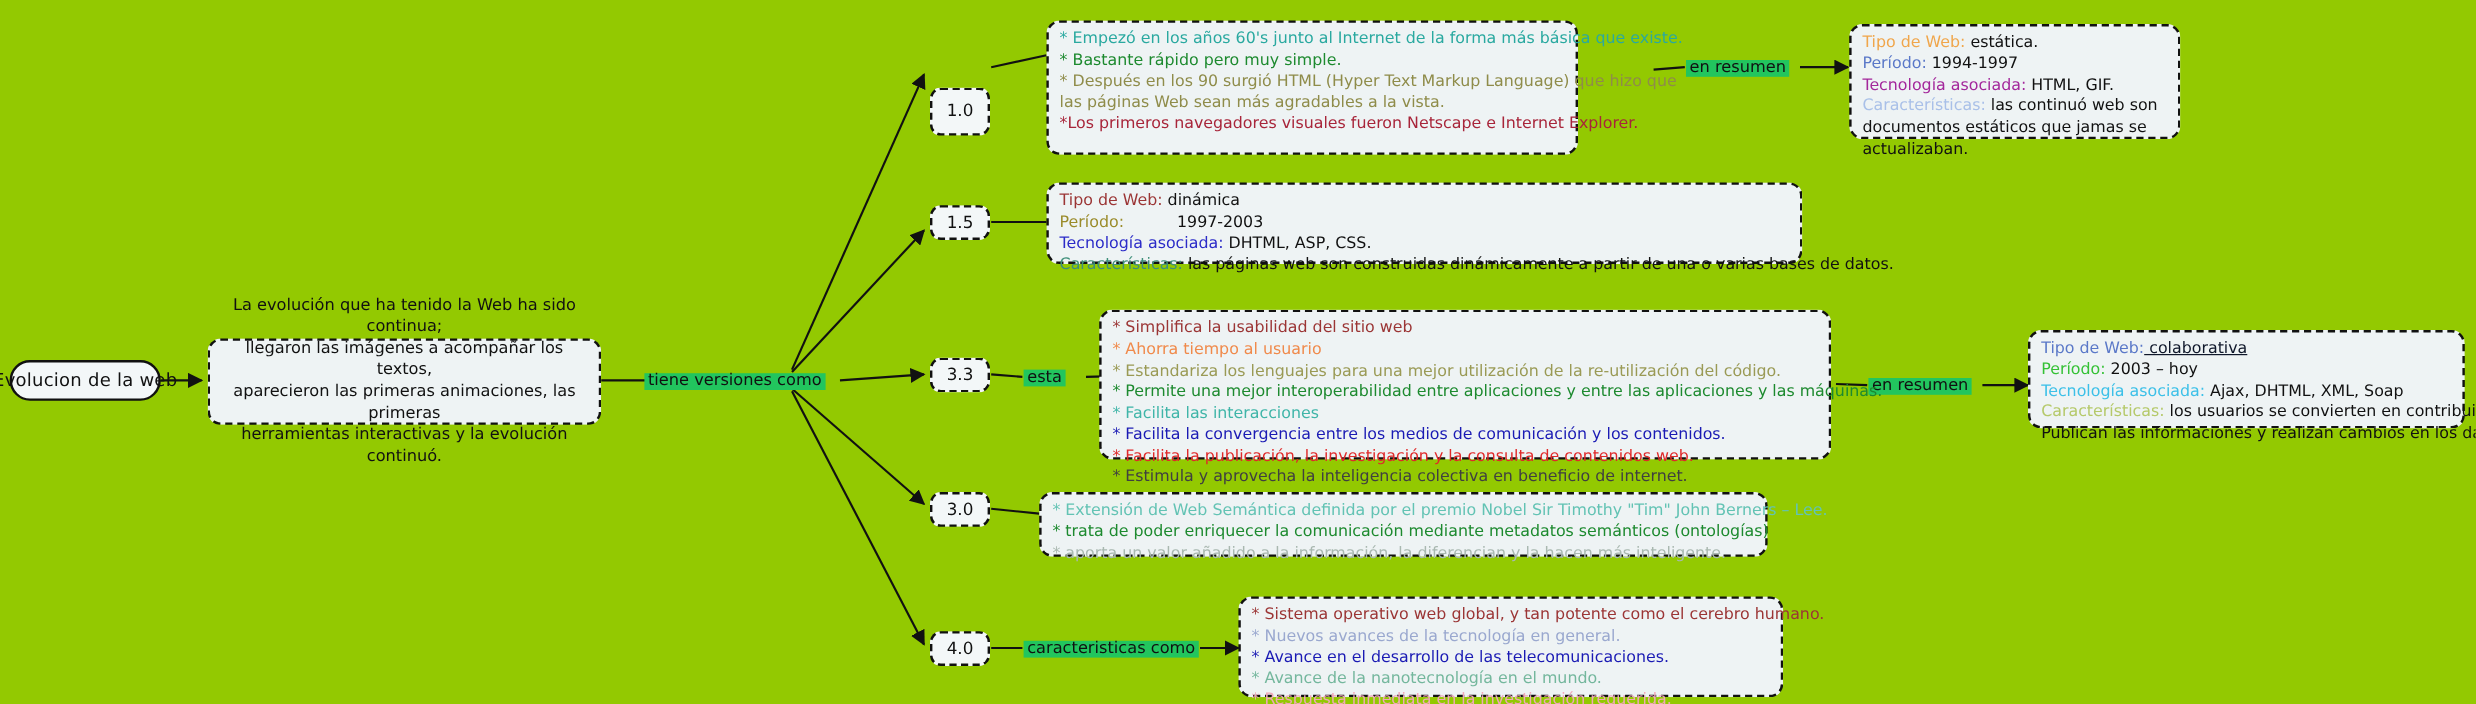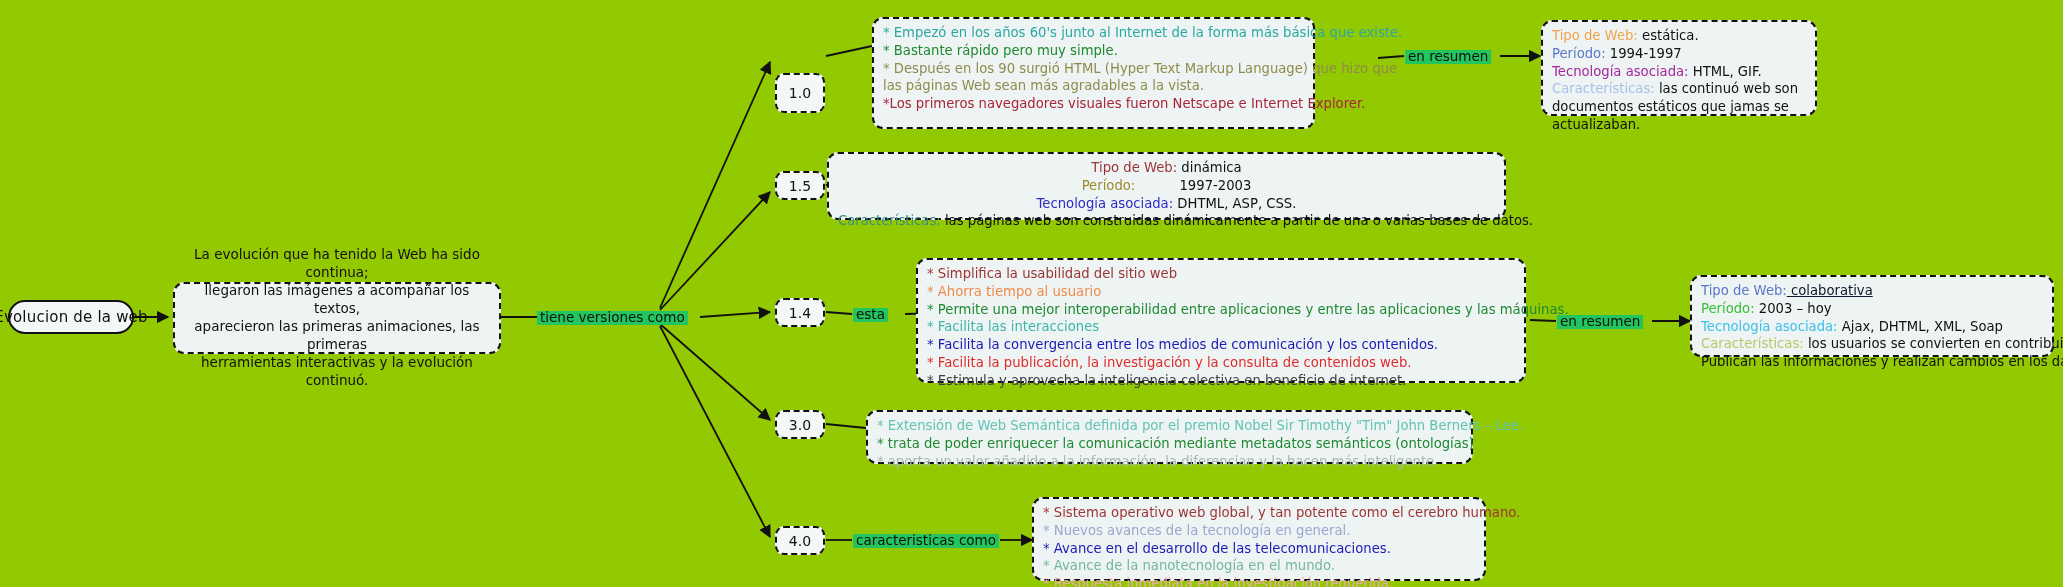--- a/index.html
+++ b/index.html
@@ -140,21 +140,21 @@
   <div class="edge-label" style="left:1557px; top:315px;">en resumen</div>
   <div class="edge-label" style="left:853px; top:534px;">caracteristicas como</div>
 
   <div class="node ver-node" style="left:775px; top:42px; width:50px; height:40px;margin-top:31px;">
     <span>1.0</span>
   </div>
   <div class="node ver-node" style="left:775px; top:171px; width:50px; height:29px;">
     <span>1.5</span>
   </div>
   <div class="node ver-node" style="left:775px; top:298px; width:50px; height:29px;">
-    <span>1.4</span>
+    <span>3.3</span>
   </div>
   <div class="node ver-node" style="left:775px; top:410px; width:50px; height:29px;">
     <span>3.0</span>
   </div>
   <div class="node ver-node" style="left:775px; top:526px; width:50px; height:29px;">
     <span>4.0</span>
   </div>
 
   <div class="node list-node" style="left:872px; top:17px; width:443px; height:112px;">
     <span class="ln" id="b1l0" style="color: rgb(42, 169, 160);">* Empezó en los años 60's junto al Internet de la forma más básica que existe.</span>
@@ -166,30 +166,31 @@
 
   <div class="node list-node" style="left:1541px; top:20px; width:276px; height:96px;">
     <span class="ln" id="r1r0"><span class="lbl" style="color: rgb(240, 166, 75);">Tipo de Web:</span><span style="color: rgb(17, 17, 17);"> estática.</span></span>
     <span class="ln" id="r1r1"><span class="lbl" style="color: rgb(90, 120, 200);">Período:</span><span style="color: rgb(17, 17, 17);"> 1994-1997</span></span>
     <span class="ln" id="r1r2"><span class="lbl" style="color: rgb(163, 39, 155);">Tecnología asociada:</span><span style="color: rgb(17, 17, 17);"> HTML, GIF.</span></span>
     <span class="ln" id="r1r3"><span class="lbl" style="color: rgb(169, 192, 232);">Características:</span><span style="color: rgb(17, 17, 17);">  las continuó web son</span></span>
     <span class="ln" id="r1r4"><span style="color: rgb(17, 17, 17);">documentos estáticos que jamas se</span></span>
     <span class="ln" id="r1r5"><span style="color: rgb(17, 17, 17);">actualizaban.</span></span>
   </div>
 
-  <div class="node list-node" style="left:827px; top:152px; width:679px; height:68px;text-align:center;">
+  <div class="node list-node" style="left:872px; top:152px; width:630px; height:68px;">
     <span class="ln" id="r15r0"><span class="lbl" style="color: rgb(155, 53, 53);">Tipo de Web:</span><span style="color: rgb(17, 17, 17);"> dinámica</span></span>
     <span class="ln" id="r15r1"><span class="lbl" style="color: rgb(154, 139, 42);">Período:</span><span style="color: rgb(17, 17, 17); margin-left: 40px;"> 1997-2003</span></span>
     <span class="ln" id="r15r2"><span class="lbl" style="color: rgb(43, 43, 200);">Tecnología asociada:</span><span style="color: rgb(17, 17, 17);"> DHTML, ASP, CSS.</span></span>
     <span class="ln" id="r15r3"><span class="lbl" style="color: rgb(63, 143, 122);">Características:</span><span style="color: rgb(17, 17, 17);"> las páginas web son construidas dinámicamente a partir de una o varias bases de datos.</span></span>
   </div>
 
   <div class="node list-node" style="left:916px; top:258px; width:610px; height:125px;">
     <span class="ln" id="b2l0" style="color: rgb(155, 53, 53);">* Simplifica la usabilidad del sitio web</span>
     <span class="ln" id="b2l1" style="color: rgb(240, 138, 75);">* Ahorra tiempo al usuario</span>
+    <span class="ln" id="b2l2" style="color: rgb(154, 154, 85);">* Estandariza los lenguajes para una mejor utilización de la re-utilización del código.</span>
     <span class="ln" id="b2l3" style="color: rgb(29, 138, 47);">* Permite una mejor interoperabilidad entre aplicaciones y entre las aplicaciones y las máquinas.</span>
     <span class="ln" id="b2l4" style="color: rgb(63, 181, 168);">* Facilita las interacciones</span>
     <span class="ln" id="b2l5" style="color: rgb(26, 26, 180);">* Facilita la convergencia entre los medios de comunicación y los contenidos.</span>
     <span class="ln" id="b2l6" style="color: rgb(224, 42, 42);">* Facilita la publicación, la investigación y la consulta de contenidos web.</span>
     <span class="ln" id="b2l7" style="color: #404040;">* Estimula y aprovecha la inteligencia colectiva en beneficio de internet.</span>
   </div>
 
   <div class="node list-node" style="left:1690px; top:275px; width:364px; height:82px;">
     <span class="ln" id="r2r0"><span class="lbl" style="color: rgb(90, 120, 200);">Tipo de Web:</span><span style="color: #0f172a; text-decoration: underline;"> colaborativa</span></span>
     <span class="ln" id="r2r1"><span class="lbl" style="color: rgb(53, 193, 53);">Período:</span><span style="color: rgb(17, 17, 17);"> 2003 – hoy</span></span>

